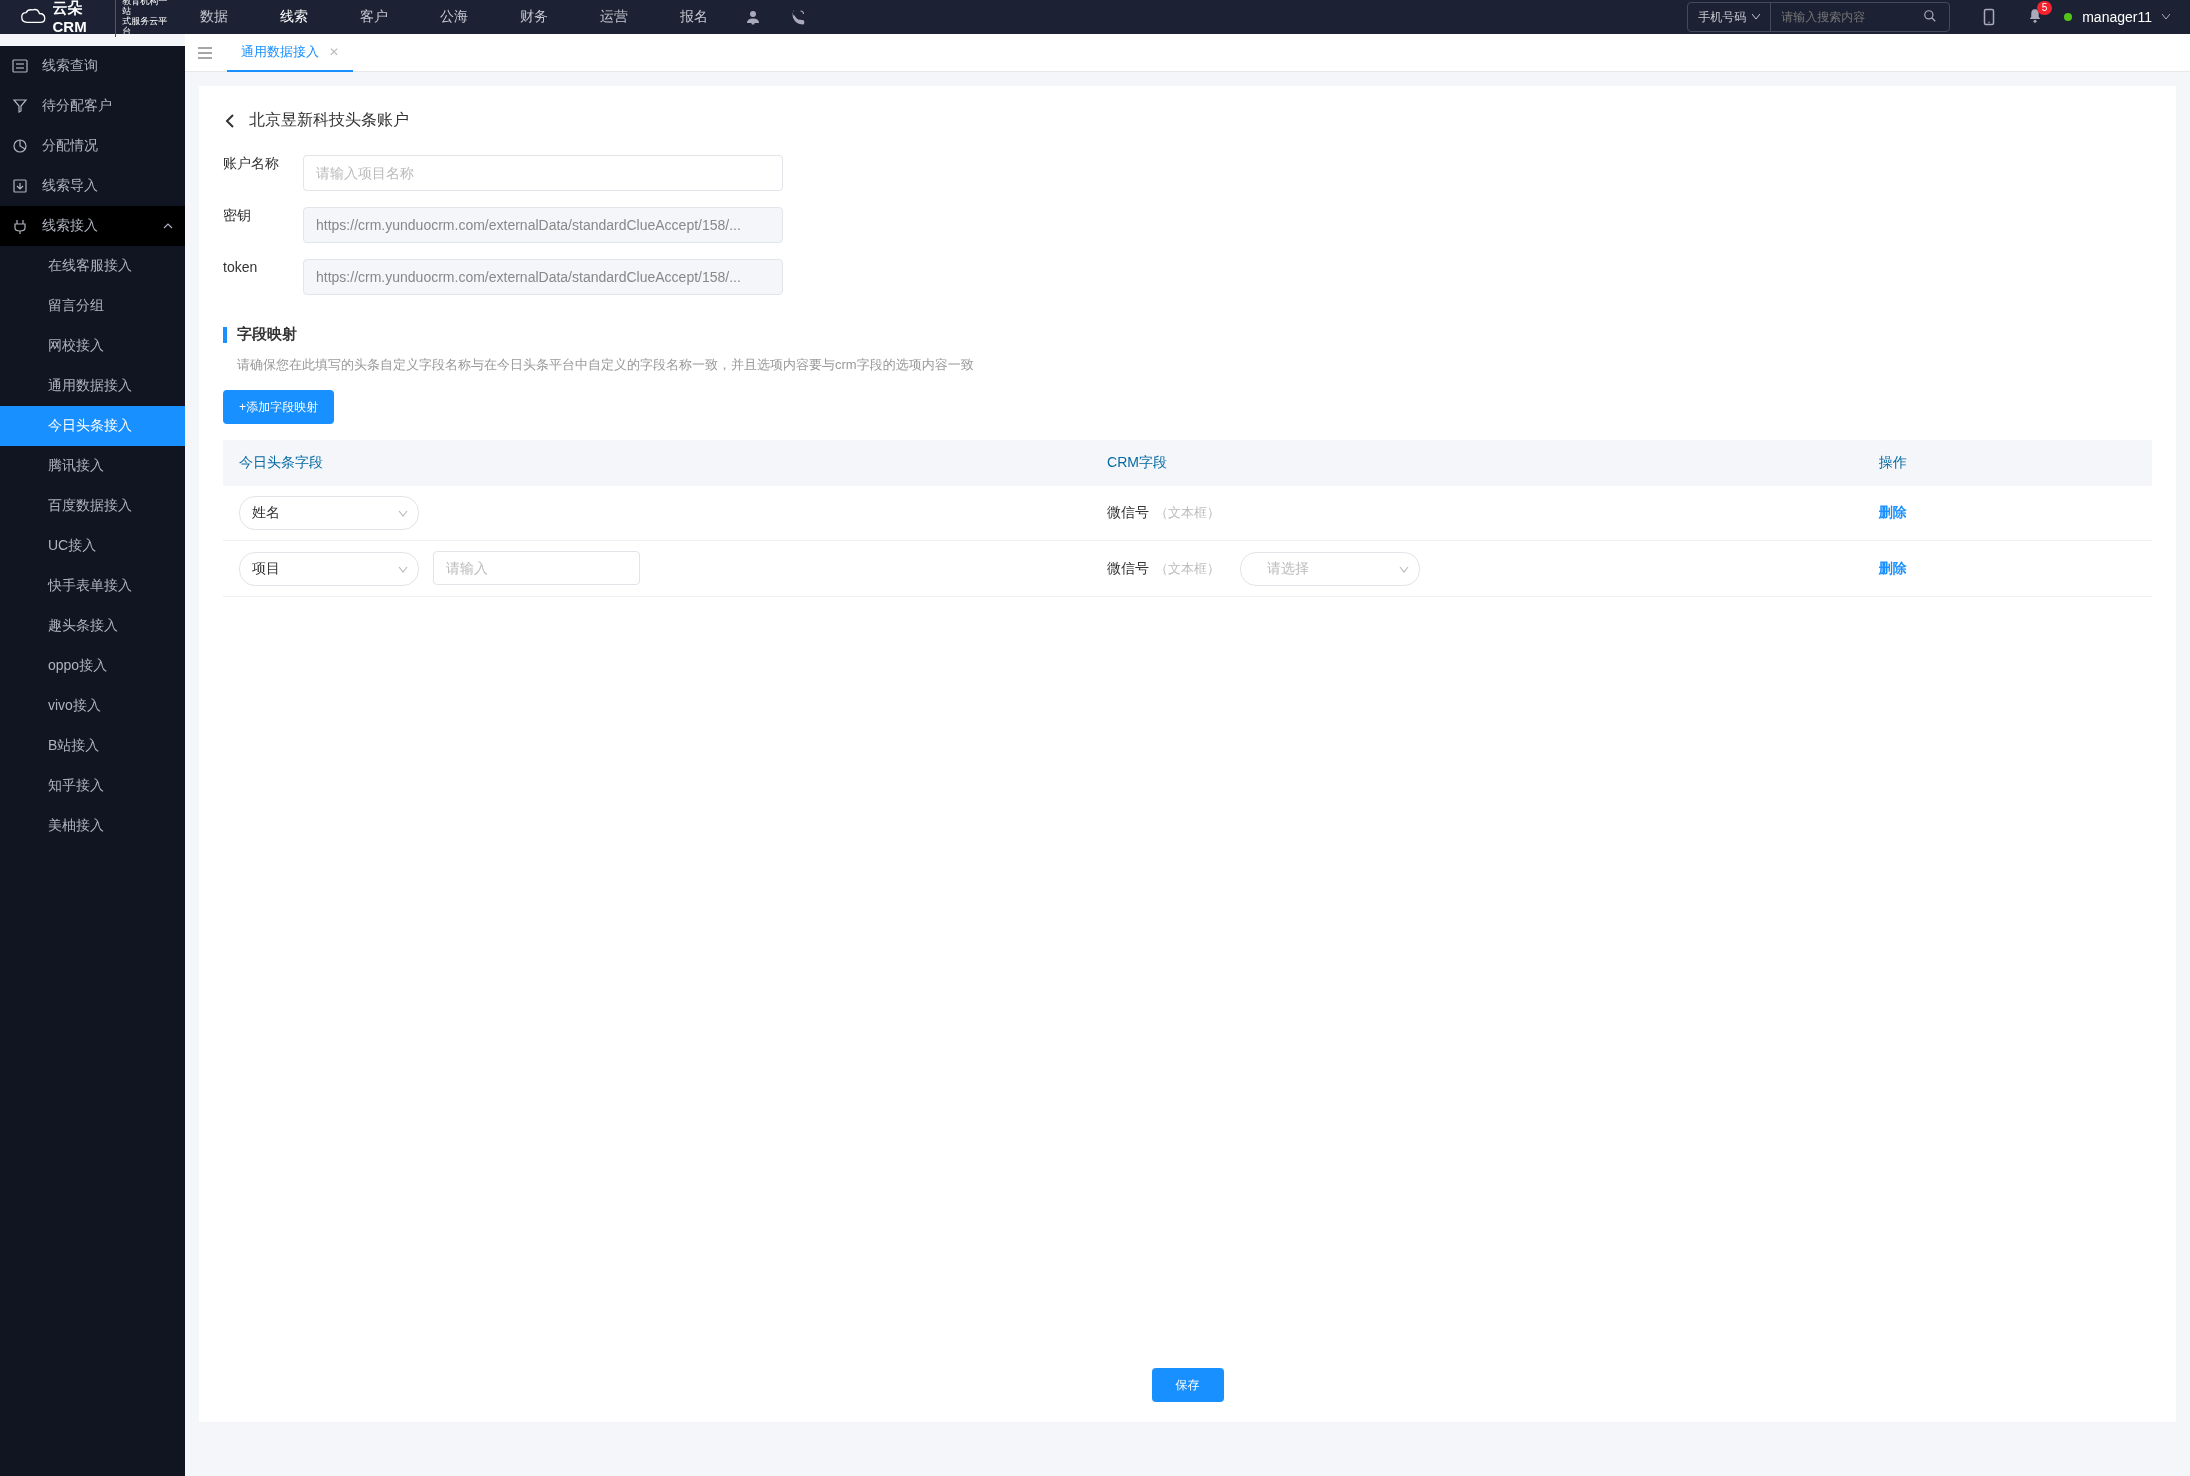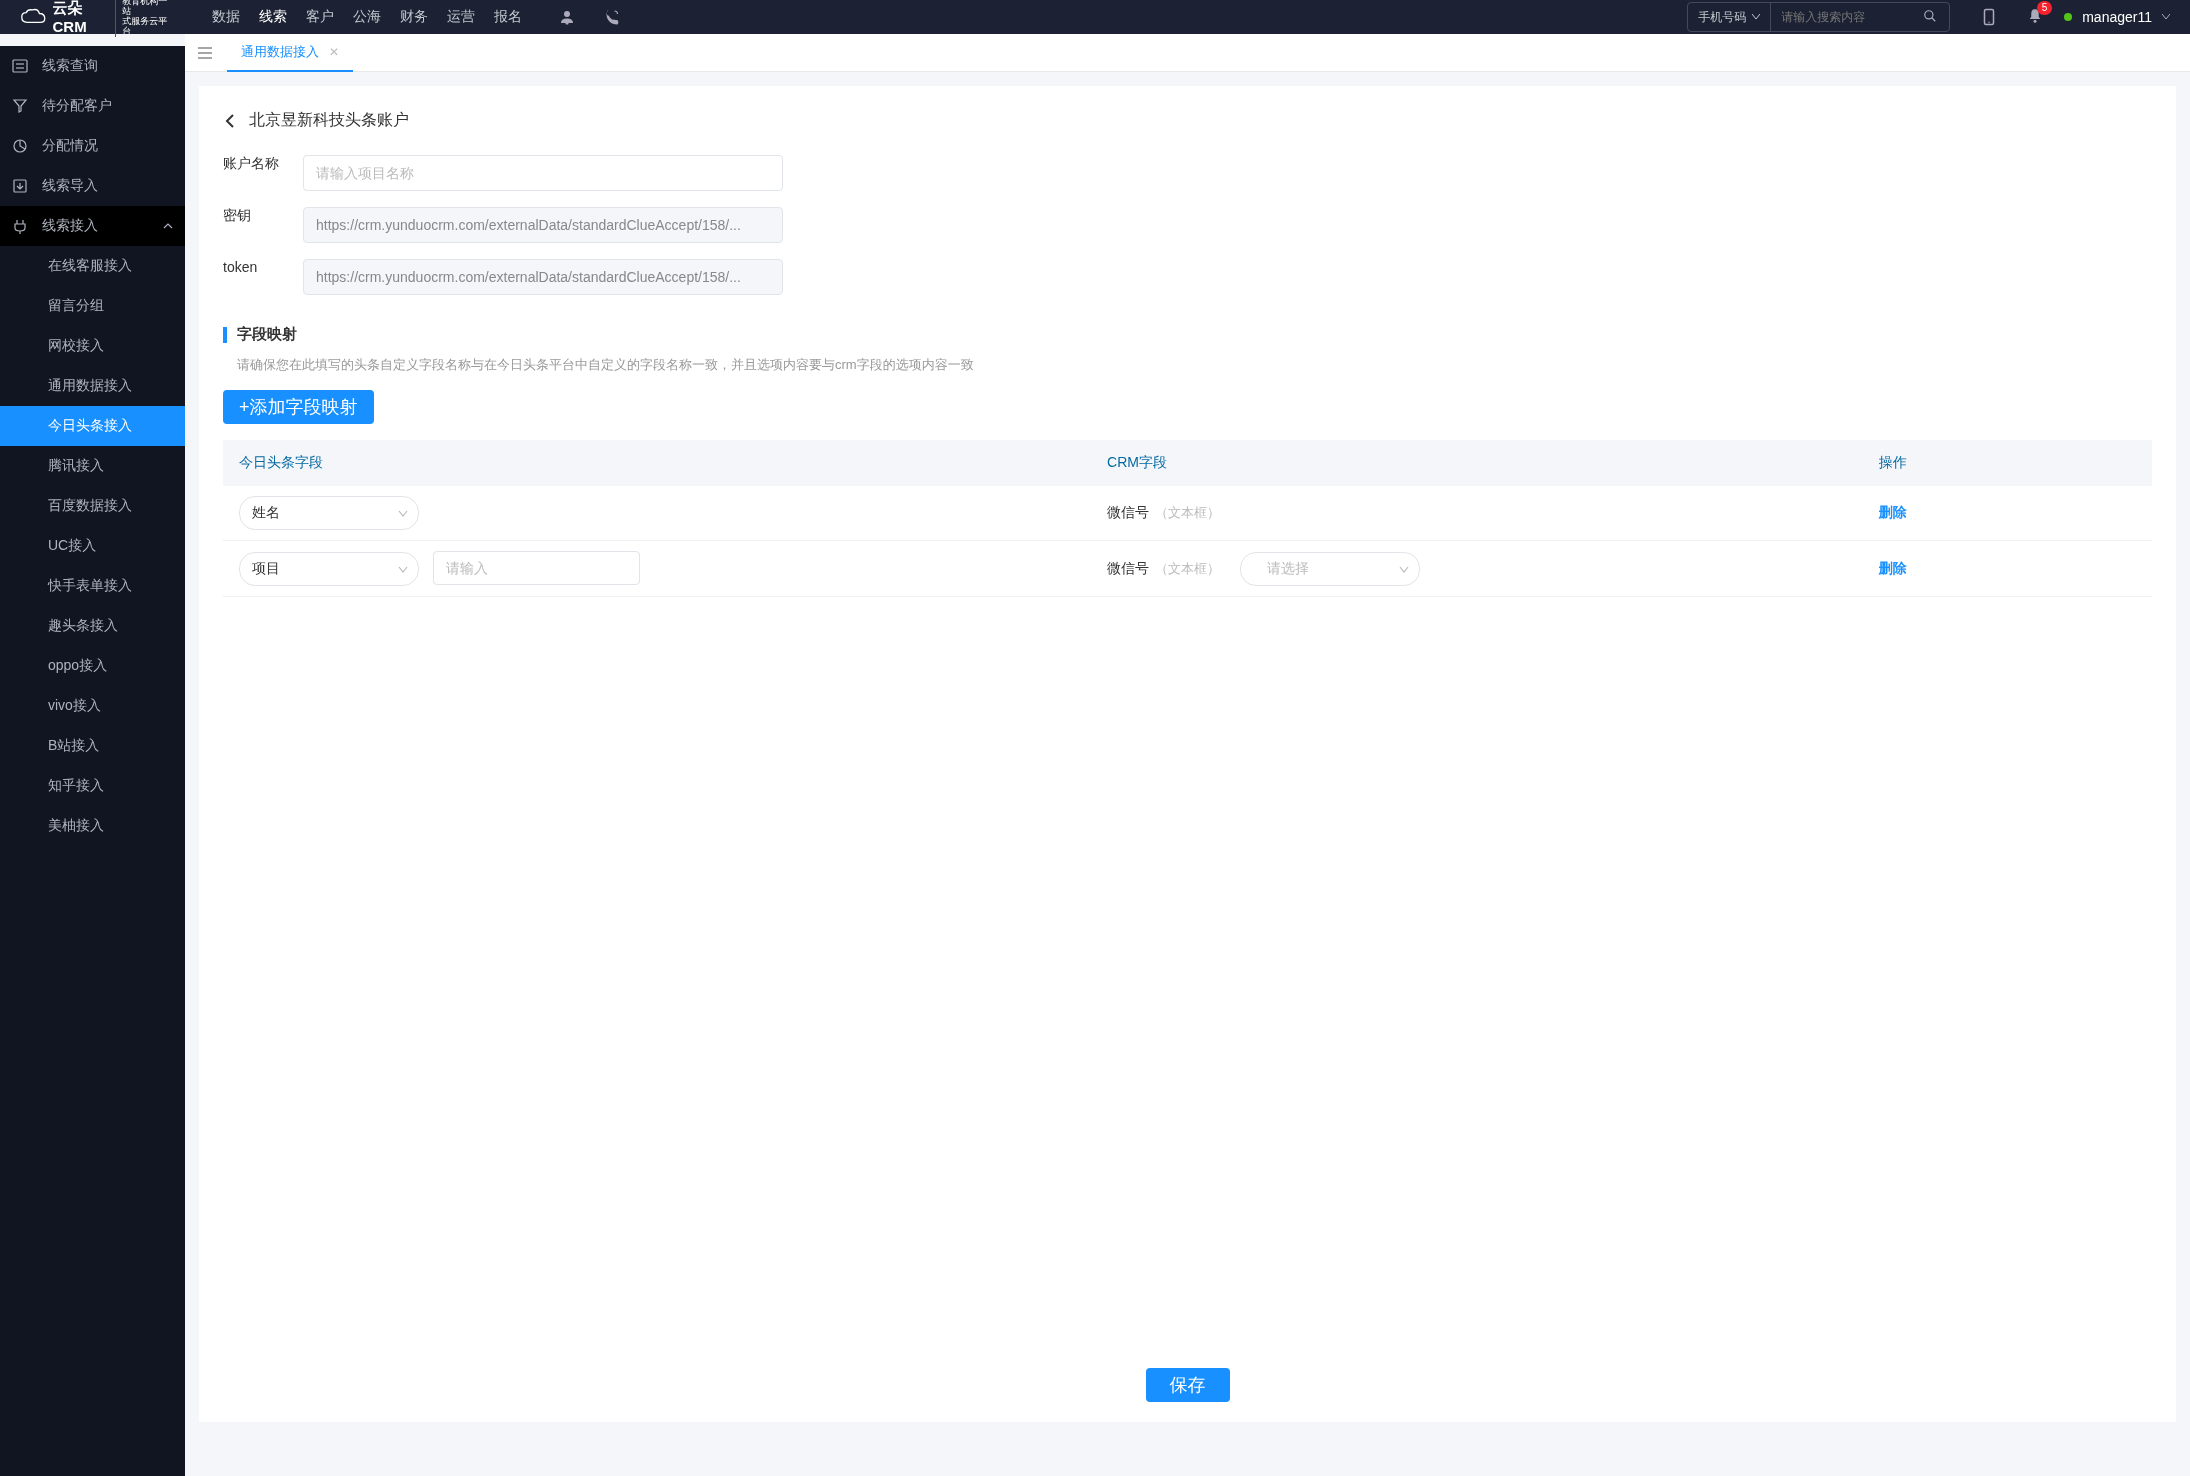--- a/index.html
+++ b/index.html
@@ -5,21 +5,21 @@
 * { margin: 0; padding: 0; box-sizing: border-box; }
 body { font-family: -apple-system, BlinkMacSystemFont, "PingFang SC", "Microsoft YaHei", sans-serif; background: #f5f6fa; font-size: 14px; color: #333; }
 
 
 .header { height: 34px; background: #1c2233; display: flex; align-items: center; padding: 0 20px; color: #c5c8d0; }
 .logo { width: 150px; display: flex; align-items: center; gap: 6px; color: #fff; font-size: 13px; }
 .logo-icon { width: 30px; height: 20px; position: relative; }
 .logo-icon svg { width: 100%; height: 100%; }
 .logo-text { font-weight: 600; font-size: 15px; }
 .logo-sub { font-size: 9px; line-height: 1.1; border-left: 1px solid #555; padding-left: 6px; }
-.nav { display: flex; gap: 19px; margin-left: 42px; }
+.nav { display: flex; gap: 52px; margin-left: 30px; }
 .nav-item { cursor: pointer; font-size: 14px; color: #c5c8d0; }
 .nav-item.active { color: #fff; font-weight: 500; }
 .header-icons { display: flex; gap: 28px; margin-left: 36px; align-items: center; }
 .header-icon { width: 18px; height: 18px; fill: #aab; }
 .spacer { flex: 1; }
 .search-box { display: flex; align-items: center; background: #1c2233; border: 1px solid #444a5c; border-radius: 4px; height: 30px; }
 .search-select { padding: 0 10px; border-right: 1px solid #444a5c; font-size: 12px; color: #c5c8d0; display: flex; align-items: center; gap: 6px; height: 100%; }
 .search-input { background: transparent; border: none; outline: none; color: #c5c8d0; padding: 0 10px; width: 140px; font-size: 12px; }
 .search-btn { padding: 0 12px; color: #aab; }
 .right-icons { display: flex; align-items: center; gap: 28px; margin-left: 30px; }
@@ -54,21 +54,21 @@
 .form-label { width: 60px; text-align: left; font-size: 14px; color: #333; }
 .form-input { flex: 0 0 480px; height: 36px; border: 1px solid #e1e4e8; border-radius: 4px; padding: 0 12px; font-size: 14px; outline: none; }
 .form-input.readonly { background: #f5f6fa; color: #888; }
 .form-input::placeholder { color: #bbb; }
 
 .section-head { display: flex; align-items: center; gap: 10px; margin-top: 30px; margin-bottom: 12px; }
 .section-bar { width: 4px; height: 16px; background: #1890ff; }
 .section-title { font-size: 15px; font-weight: 600; }
 .section-desc { font-size: 13px; color: #999; margin-left: 14px; margin-bottom: 16px; }
 
-.btn { display: inline-flex; align-items: center; justify-content: center; height: 34px; padding: 0 16px; border-radius: 4px; border: none; cursor: pointer; font-size: 18px; }
+.btn { display: inline-flex; align-items: center; justify-content: center; height: 34px; padding: 0 16px; border-radius: 4px; border: none; cursor: pointer; font-size: 12px; font-family: Liberation Mono, monospace; }
 .btn-primary { background: #1890ff; color: #fff; }
 .add-btn { margin-bottom: 16px; }
 
 .table { width: 100%; border-collapse: collapse; }
 .table thead { background: #f5f6fa; }
 .table th { text-align: left; padding: 14px 16px; font-weight: 500; font-size: 14px; color: #0369a1; }
 .table td { padding: 10px 16px; border-bottom: 1px solid #f0f0f0; font-size: 14px; }
 .select-box { height: 34px; border: 1px solid #e1e4e8; border-radius: 16px; padding: 0 30px 0 12px; display: inline-flex; align-items: center; position: relative; min-width: 180px; background: #fff; }
 .select-box.placeholder { color: #bbb; padding-left: 26px; }
 .select-caret { position: absolute; right: 10px; top: 50%; transform: translateY(-50%); color: #bbb; }

